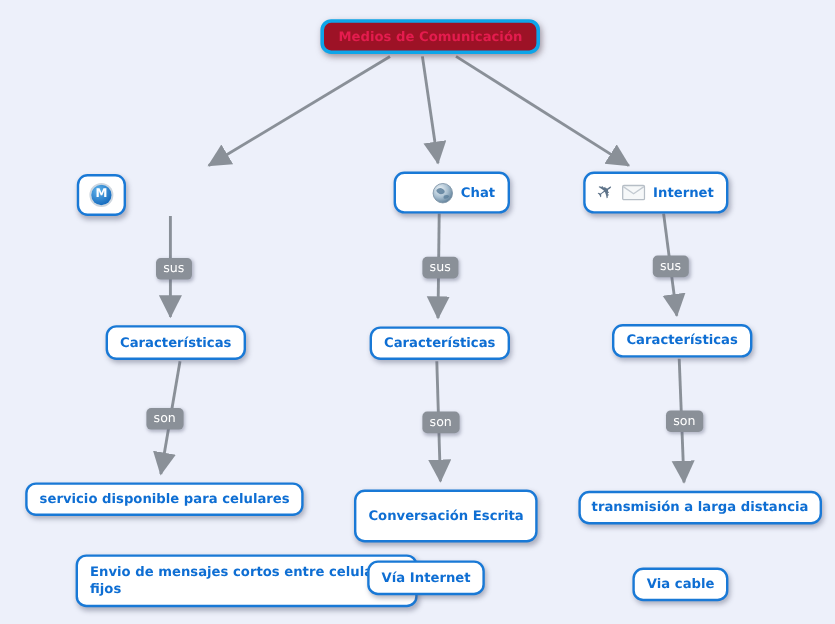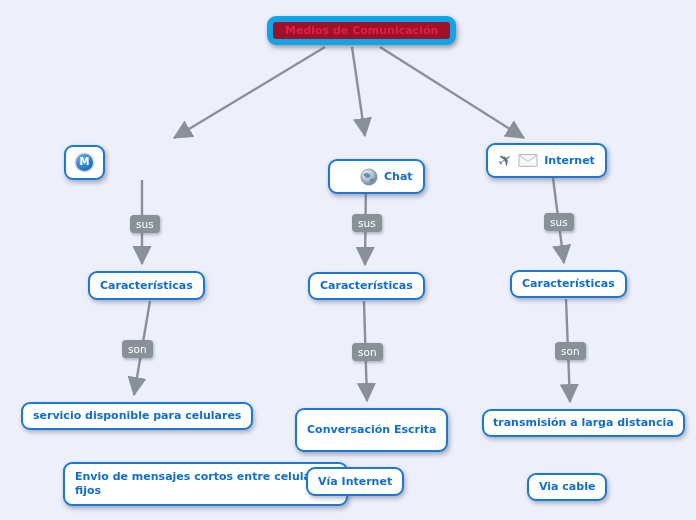--- a/index.html
+++ b/index.html
@@ -9,21 +9,21 @@
   }
   .wires{position:absolute;left:0;top:0;width:696px;height:520px;}
   .node{
     position:absolute;display:flex;align-items:center;justify-content:center;gap:6px;
     background:#ffffff;border:2px solid #1979d6;border-radius:9px;
     color:#0e6ed3;font-weight:bold;font-size:11px;line-height:1.25;
     padding:6px 10px;white-space:nowrap;box-sizing:border-box;
     box-shadow:1.5px 2.5px 4px rgba(90,95,120,.45);
   }
   .node.root{
-    background:#9d1226;border:6px solid #0ea5e9;color:#e41c4e;
+    background:#9d1226;border:3px solid #0ea5e9;color:#e41c4e;
     padding:6px 12px;border-radius:9px;
     box-shadow:1.5px 2.5px 5px rgba(90,70,80,.55);
   }
   .node.note-wrap{white-space:normal;justify-content:flex-start;text-align:left;}
   .link-label{
     position:absolute;display:flex;align-items:center;justify-content:flex-start;
     background:#8a9098;color:#ffffff;font-size:10.5px;font-weight:normal;
     padding:3px 6px;border-radius:4px;box-shadow:1px 1.5px 3px rgba(90,95,120,.4);
   }
   .m-badge{
@@ -84,21 +84,21 @@
   </div>
 
   <div class="node" style="left:21px;top:402px;height:28px;">
     <span>servicio disponible para celulares</span>
   </div>
 
   <div class="node note-wrap" style="left:63px;top:462px;width:285px;min-height:43px;">
     <span>Envio de mensajes cortos entre celulares fijos</span>
   </div>
 
-  <div class="node" style="left:328px;top:159px;height:35px;padding-left:30px;">
+  <div class="node" style="left:328px;top:143px;height:35px;padding-left:30px;">
     <svg class="icon-svg" width="18" height="18" viewBox="0 0 20 20">
       <defs>
         <radialGradient id="gg" cx="35%" cy="30%" r="75%">
           <stop offset="0%" stop-color="#eef4f8"></stop>
           <stop offset="55%" stop-color="#a8bfd0"></stop>
           <stop offset="100%" stop-color="#5f7f99"></stop>
         </radialGradient>
       </defs>
       <circle cx="10" cy="10" r="9" fill="url(#gg)" stroke="#7d93a6" stroke-width="0.8"></circle>
       <path d="M4 7 Q7 4 10 6 Q13 8 11 10 Q8 12 6 10 Q4 9 4 7 Z" fill="#5c7f9b" opacity="0.85"></path>

